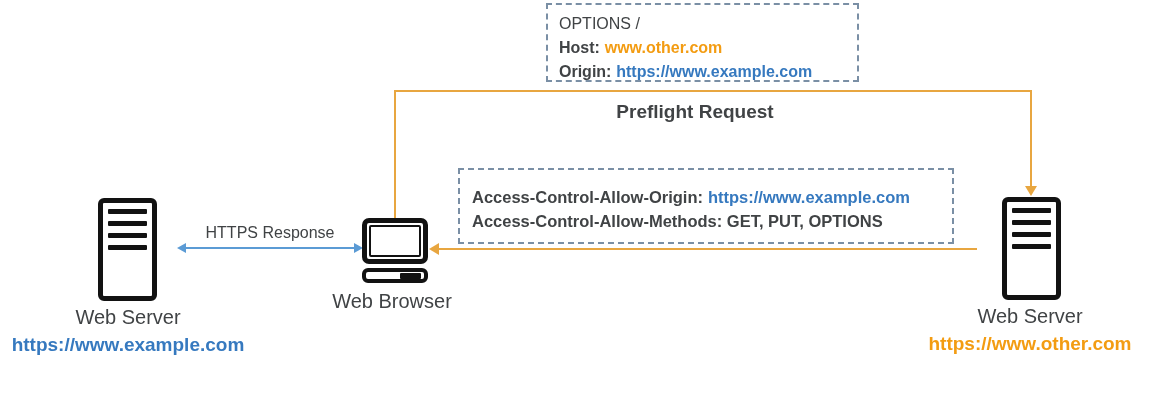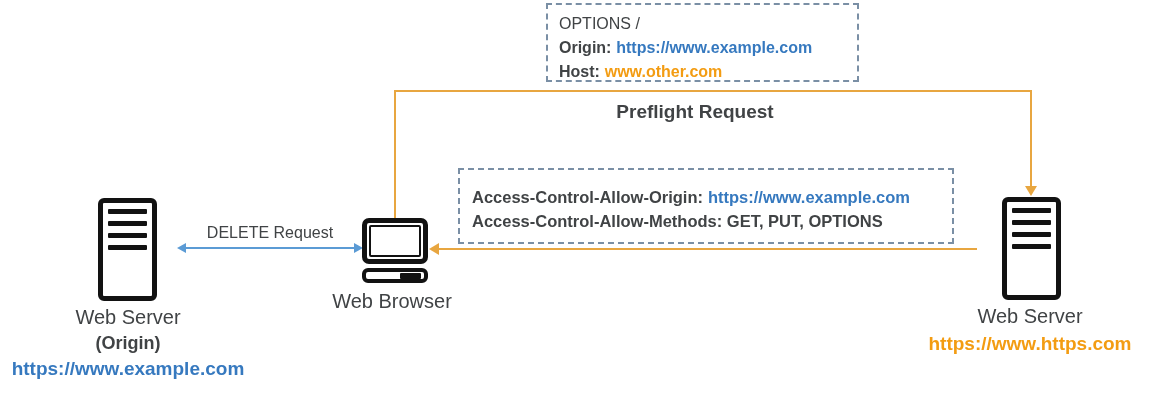--- a/index.html
+++ b/index.html
@@ -106,24 +106,24 @@
 </head>
 <body>
 
 <div class="canvas">
 
   <div class="dashed-box box-request">
     <div>
       <span class="plain">OPTIONS /</span>
     </div>
     <div>
-      <span class="hdr-label">Origin:</span><span class="val-blue">https://www.example.com</span>
+      <span class="hdr-label">Host:</span><span class="val-orange">www.other.com</span>
     </div>
     <div>
-      <span class="hdr-label">Host:</span><span class="val-orange">www.other.com</span>
+      <span class="hdr-label">Origin:</span><span class="val-blue">https://www.example.com</span>
     </div>
   </div>
 
   <div class="dashed-box box-response">
     <div>
       <span class="hdr-label">Access-Control-Allow-Origin:</span><span class="val-blue">https://www.example.com</span>
     </div>
     <div>
       <span>Access-Control-Allow-Methods: GET, PUT, OPTIONS</span>
     </div>
@@ -134,31 +134,30 @@
   <div class="line" style="left:1030px; top:90px; width:2px; height:97px;"></div>
   <div class="tri tri-down-orange" style="left:1025px; top:186px;"></div>
   <div class="flow-label" style="left:545px; top:101px; width:300px;">Preflight Request</div>
 
   <div class="line" style="left:437px; top:248px; width:540px; height:2px;"></div>
   <div class="tri tri-left-orange" style="left:429px; top:243px;"></div>
 
   <div class="line-blue" style="left:184px; top:247px; width:172px; height:2px;"></div>
   <div class="tri tri-left-blue" style="left:177px; top:243px;"></div>
   <div class="tri tri-right-blue" style="left:354px; top:243px;"></div>
-  <div class="flow-label regular" style="left:180px; top:224px; width:180px;">DELETE Request</div>
+  <div class="flow-label regular" style="left:180px; top:224px; width:180px;">HTTPS Response</div>
 
   <div class="server" style="left:98px; top:198px;">
     <div class="bar"></div>
     <div class="bar"></div>
     <div class="bar"></div>
     <div class="bar"></div>
   </div>
   <div class="node-labels" style="left:0px; top:304px; width:256px;">
     <div class="node-title">Web Server</div>
-    <div class="node-subtitle">(Origin)</div>
     <div class="node-url url-blue">https://www.example.com</div>
   </div>
 
   <div class="browser">
     <div class="monitor">
       <div class="screen"></div>
     </div>
     <div class="base">
       <div class="base-bar"></div>
     </div>
@@ -168,16 +167,16 @@
   </div>
 
   <div class="server" style="left:1002px; top:197px;">
     <div class="bar"></div>
     <div class="bar"></div>
     <div class="bar"></div>
     <div class="bar"></div>
   </div>
   <div class="node-labels" style="left:902px; top:303px; width:256px;">
     <div class="node-title">Web Server</div>
-    <div class="node-url url-orange">https://www.https.com</div>
+    <div class="node-url url-orange">https://www.other.com</div>
   </div>
 
 </div>
 
 </body></html>

